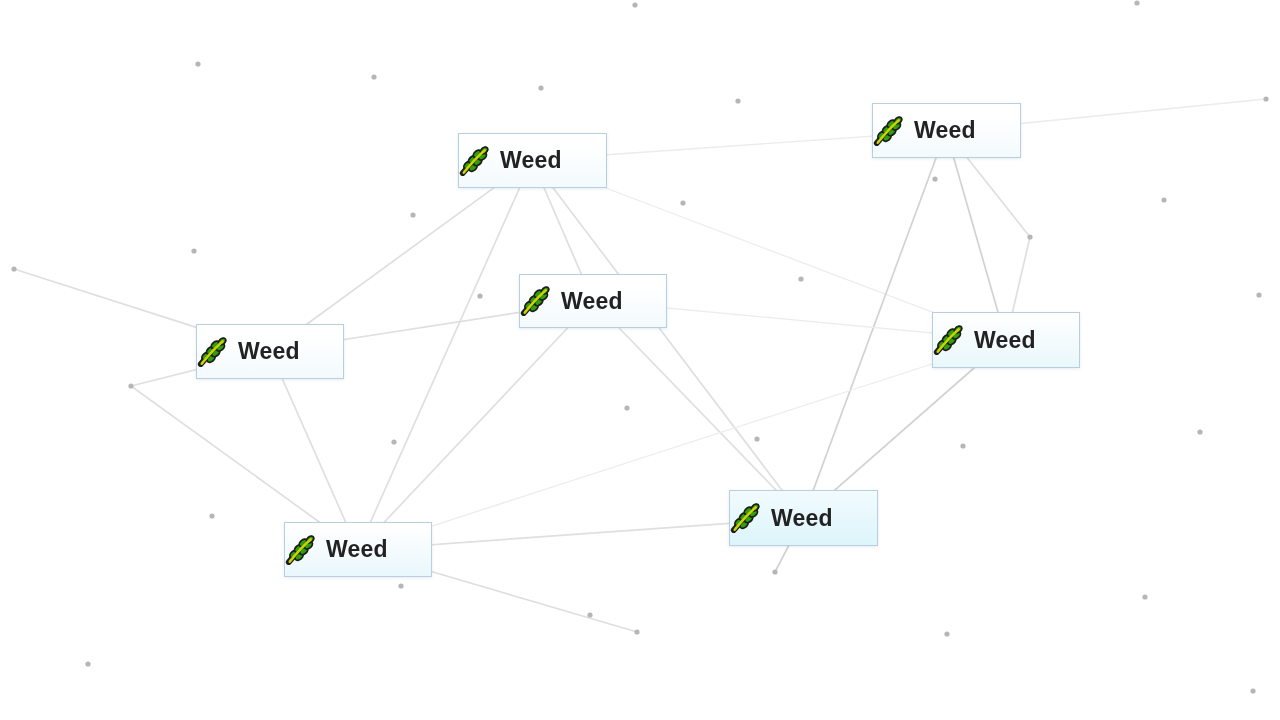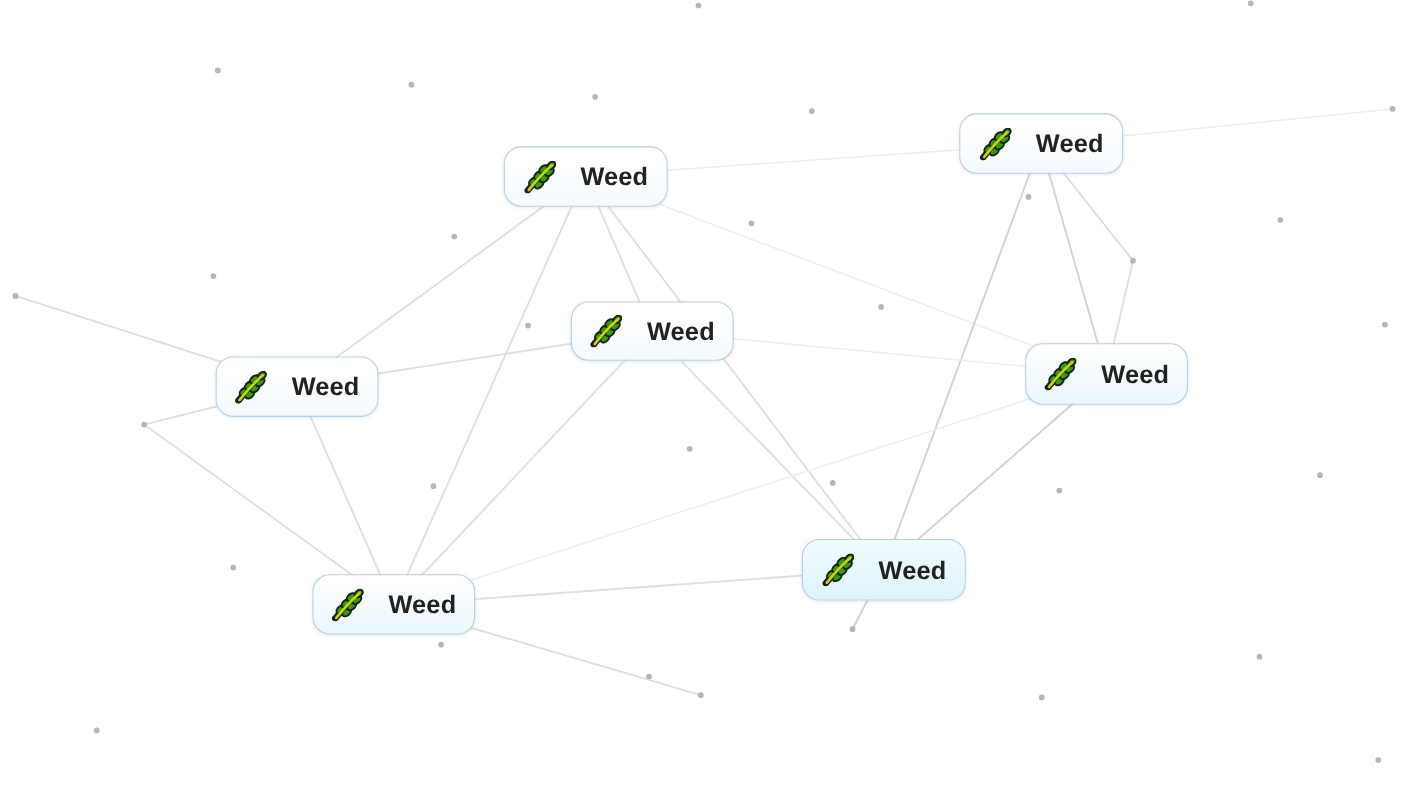--- a/index.html
+++ b/index.html
@@ -1,22 +1,22 @@
 <!DOCTYPE html>
 <html><head>
 <meta charset="utf-8">
 <style>
   html,body{margin:0;padding:0;background:#ffffff;}
   #viewport{position:relative;width:1280px;height:720px;overflow:hidden;background:#ffffff;
             font-family:"Liberation Sans",sans-serif;}
   #edges-layer{position:absolute;left:0;top:0;width:1280px;height:720px;z-index:1;}
   .card{
     position:absolute;z-index:2;box-sizing:border-box;
-    display:flex;align-items:center;justify-content:center;gap:22px;
-    border:1px solid #b9cfe0;border-radius:16px;
+    display:flex;align-items:center;gap:11px;
+    border:1px solid #b9cfe0;border-radius:0;
     background:linear-gradient(180deg,#ffffff 20%,#f3fafd 100%);
     box-shadow:0 1px 3px rgba(110,150,180,0.18);
     cursor:pointer;user-select:none;
   }
   .card--recent{background:linear-gradient(180deg,#ffffff 5%,#e9f7fc 100%);}
   .card--fresh{background:linear-gradient(180deg,#f2fbfe 0%,#dcf5fb 100%);}
   .card .label{font-size:23px;font-weight:600;color:#222222;letter-spacing:0.2px;}
   .card .leaf{width:30px;height:30px;flex:0 0 auto;}
   #defs-holder{position:absolute;width:0;height:0;overflow:hidden;}
 </style>

